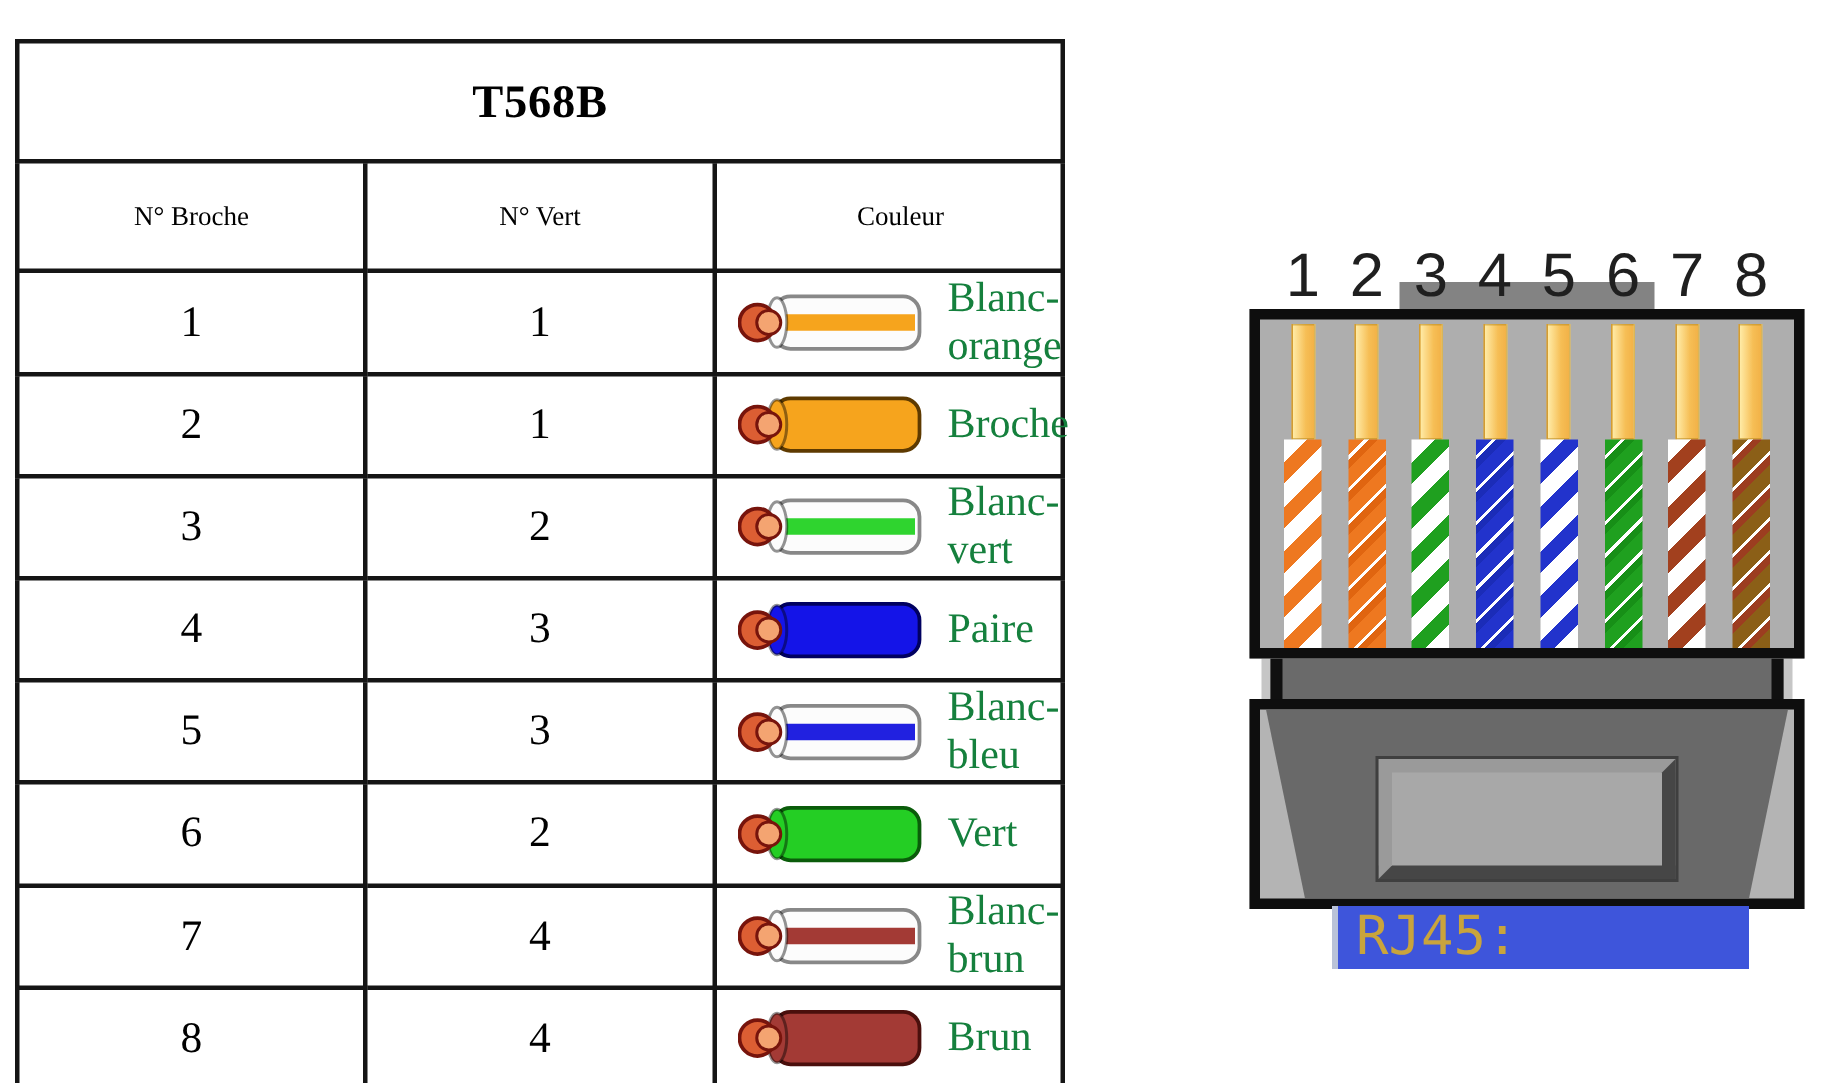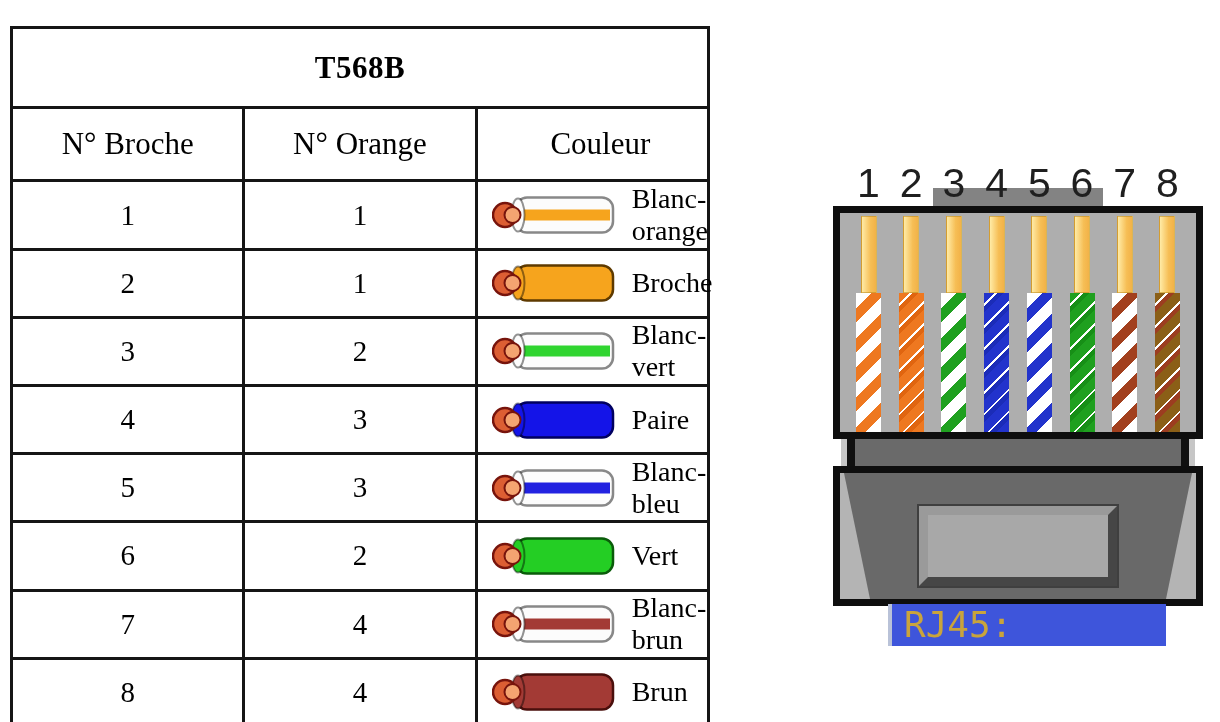--- a/index.html
+++ b/index.html
@@ -23,28 +23,28 @@
     border: 3px solid #151515;
     vertical-align: middle;
   }
   .t-title {
     text-align: center;
     font-weight: bold;
     font-size: 31px;
     height: 80px;
     letter-spacing: 0.5px;
   }
-  .t-head td { height: 73px; font-size: 31px; font-family: Liberation Serif, serif; }
+  .t-head td { height: 73px; font-size: 18px; font-family: Liberation Serif, serif; }
   .t-head .c-num { text-align: center; }
   .t-head .c-col { padding-left: 16px; text-align: center; }
   .row-data td { height: 68px; }
   .c-num { text-align: center; font-size: 29px; }
   .c-col { padding-left: 14px; }
   .c-col .cell-flex { display: flex; align-items: center; gap: 16px; }
-  .color-label { font-size: 28px; color: #000000; }
+  .color-label { font-size: 28px; color: #15803d; }
 
   .icon-wrap { display: inline-block; width: 124px; height: 44px; flex: 0 0 124px; }
   .icon-wrap svg { display: block; }
   .wi-body   { fill: var(--body, #fff); stroke: var(--edge, #666); stroke-width: 2.5; }
   .wi-stripe { fill: var(--stripe, transparent); }
   .wi-ring   { fill: var(--body, #ddd); stroke: rgba(0,0,0,0.42); stroke-width: 2; }
   .wi-cu-out { fill: #DC5E33; stroke: #77140C; stroke-width: 2.5; }
   .wi-cu-in  { fill: #F4A471; stroke: #77140C; stroke-width: 2; }
 
   
@@ -135,21 +135,21 @@
 </head>
 <body>
 
 <table class="wiring-table">
   <tbody>
       <tr>
     <td class="t-title" colspan="3">T568B</td>
   </tr>
   <tr class="t-head">
     <td class="c-num" style="width:173px">N° Broche</td>
-    <td class="c-num" style="width:160px">N° Orange</td>
+    <td class="c-num" style="width:160px">N° Vert</td>
     <td class="c-col" style="width:367px">Couleur</td>
   </tr>
 
   <tr class="row-data">
     <td class="c-num">1</td>
     <td class="c-num">1</td>
     <td class="c-col">
           <div class="cell-flex">
       <span class="icon-wrap" style="--body: #FCFCFC; --stripe: #F6A41D; --edge: #888888;">
         <svg viewBox="0 0 124 44" width="124" height="44">

